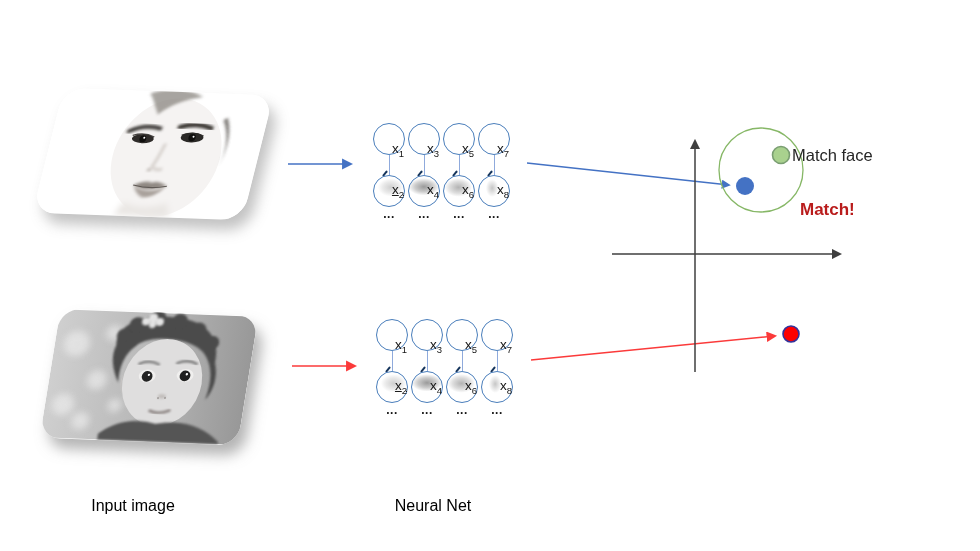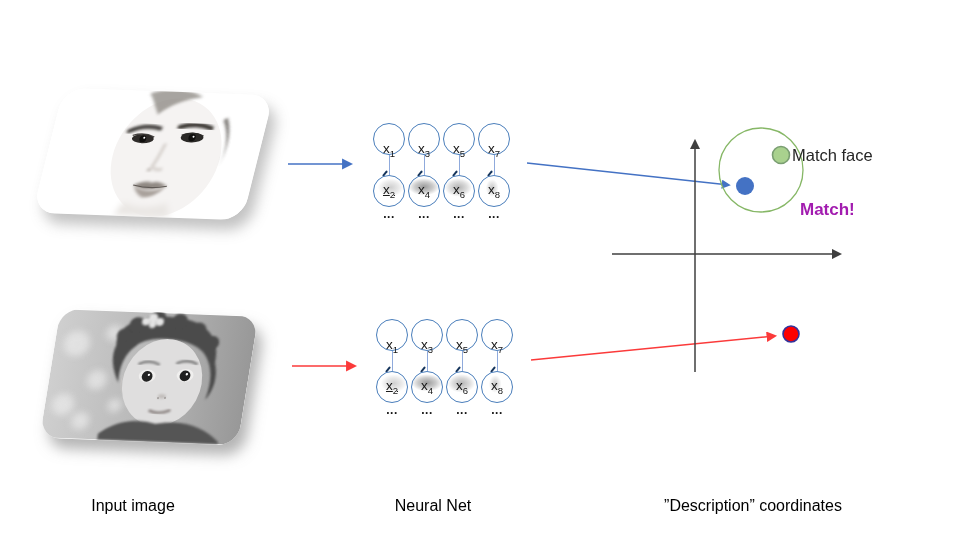--- a/index.html
+++ b/index.html
@@ -24,21 +24,21 @@
   }
   .photo-card svg { display:block; width:100%; height:100%; }
 
   
   .net { position:absolute; display:flex; gap:3px; }
   #net-top { left:373px; top:123px; }
   #net-bottom { left:376px; top:319px; }
   .col { width:32px; display:flex; flex-direction:column; align-items:center; }
   .node {
     box-sizing:border-box; width:32px; height:32px; border:1.3px solid #4a7ebb;
-    border-radius:50%; display:flex; justify-content:center; position:relative;
+    border-radius:50%; display:flex; justify-content:flex-end; position:relative;
   }
   .node.top { align-items:flex-end; }
   .node.bot { align-items:center; }
   .nlab { font-size:13.5px; line-height:1; color:#141414; white-space:nowrap; }
   .nlab sub { font-size:9.5px; }
   .node.top .nlab { margin-bottom:-4px; }
   .conn { width:0; height:20px; border-left:1.5px solid #8faadc; position:relative; }
   .conn::after {
     content:""; position:absolute; bottom:-2px; left:-6px; width:2px; height:7px;
     background:#17365d; border-radius:1px; transform:rotate(38deg);
@@ -53,21 +53,21 @@
 
   
   #overlay { position:absolute; left:0; top:0; }
 
   
   .caption {
     position:absolute; transform:translateX(-50%); font-size:16px; color:#000000;
     white-space:nowrap;
   }
   #known-face { position:absolute; left:792px; top:146px; font-size:16.5px; color:#262626; white-space:nowrap; }
-  #match { position:absolute; left:800px; top:200px; font-size:17px; font-weight:bold; color:#a21caf; white-space:nowrap; }
+  #match { position:absolute; left:800px; top:200px; font-size:17px; font-weight:bold; color:#b91c1c; white-space:nowrap; }
 </style>
 </head>
 <body>
 
 <div id="canvas">
 
   <div class="photo-card" id="card-woman">
     <svg viewBox="0 0 212 126" aria-hidden="true">
       <defs>
         <filter id="wb1" x="-40%" y="-40%" width="180%" height="180%">
@@ -269,15 +269,14 @@
     <circle cx="781" cy="155" r="8.5" stroke="#7a9e72" stroke-width="1.6" fill="#a9d18e"></circle>
     <circle cx="745" cy="186" r="9" fill="#4472c4"></circle>
     <circle cx="791" cy="334" r="8" stroke="#33339b" stroke-width="1.6" fill="#fe0000"></circle>
   </svg>
 
   <div id="known-face">Match face</div>
   <div id="match">Match!</div>
 
   <div class="caption" style="left:133px; top:497px;">Input image</div>
   <div class="caption" style="left:433px; top:497px;">Neural Net</div>
-  <div class="caption" style="left:753px; top:497px;">”Description” coordinates</div>
 
 </div>
 
 </body></html>

